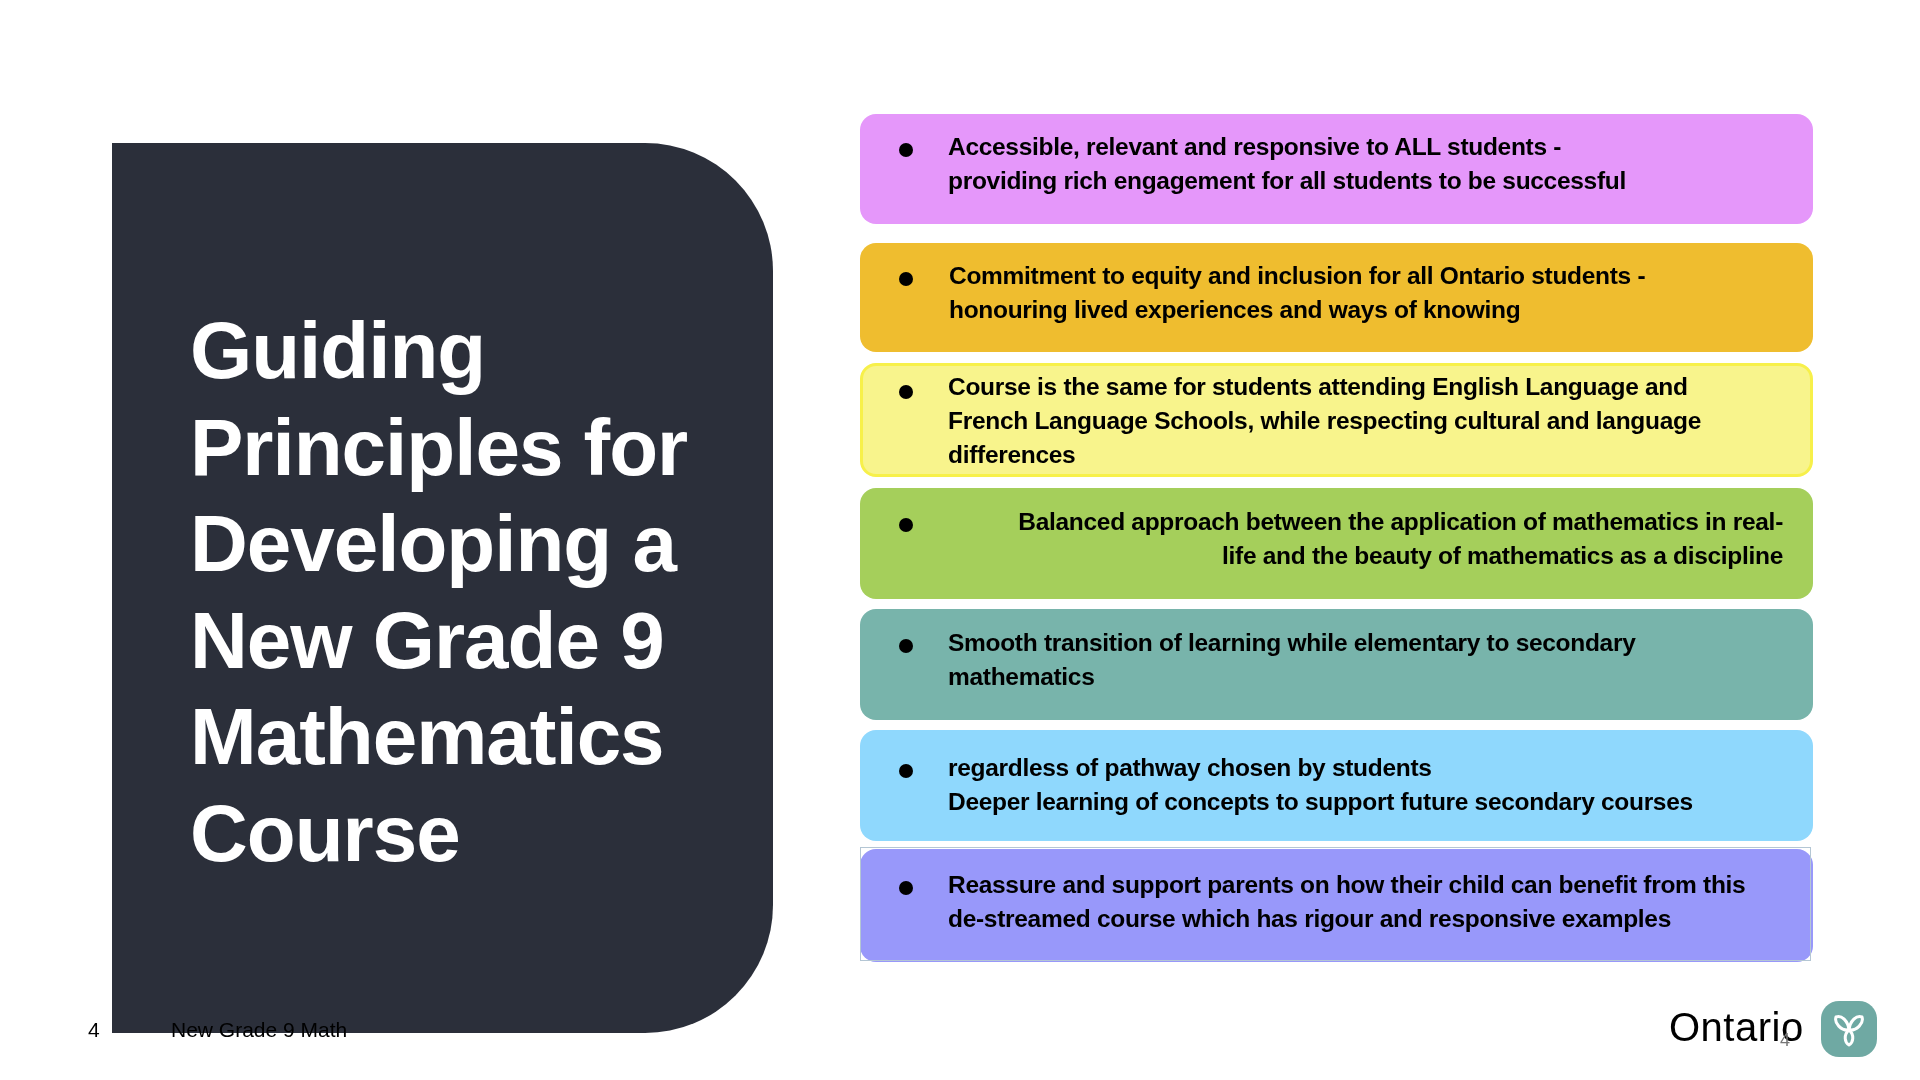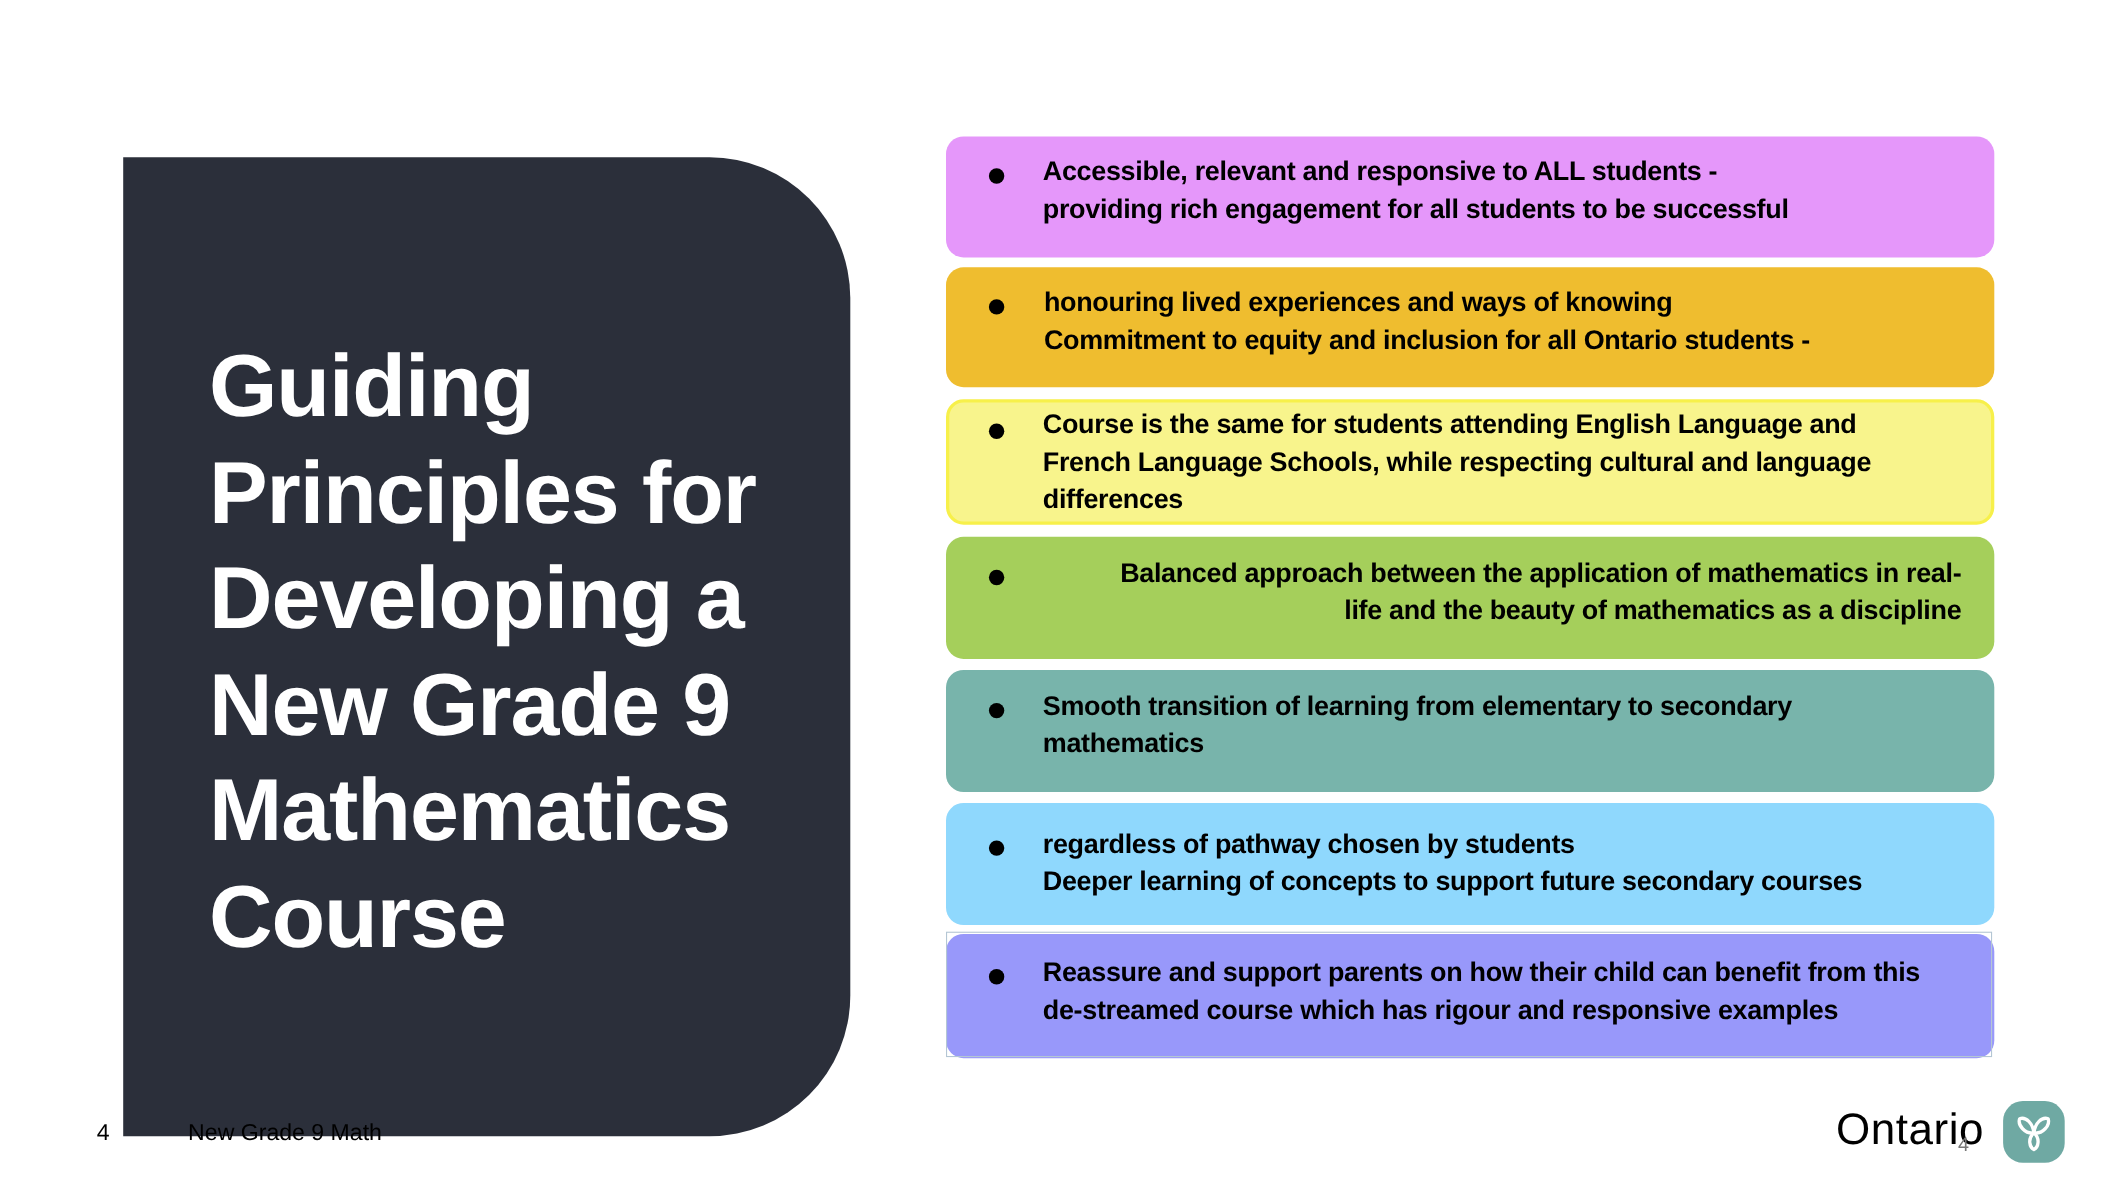--- a/index.html
+++ b/index.html
@@ -68,33 +68,33 @@
   <div class="title-text">
     <span>Guiding</span>
     <span>Principles for</span>
     <span>Developing a</span>
     <span>New Grade 9</span>
     <span>Mathematics</span>
     <span>Course</span>
   </div>
 </div>
 
-<div class="principle" style="top:124px;height:110px;background:#e597fa;padding-left:39px;">
+<div class="principle" style="top:114px;height:110px;background:#e597fa;padding-left:39px;">
   <div class="bullet" style="top:29px;"></div>
   <div class="text" style="top:16px;">
     <span>Accessible, relevant and responsive to ALL students  -</span>
     <span>providing rich engagement for all students to be successful</span>
   </div>
 </div>
 
 <div class="principle" style="top:243px;height:109px;background:#efbd2f;">
   <div class="bullet" style="top:29px;"></div>
   <div class="text" style="top:16px;left:89px;">
+    <span>Commitment to equity and inclusion for all Ontario students -</span>
     <span>honouring lived experiences and ways of knowing</span>
-    <span>Commitment to equity and inclusion for all Ontario students -</span>
   </div>
 </div>
 
 <div class="principle" style="top:363px;height:114px;background:#f8f48c;border:3px solid #f7f04a;padding-left:16px;">
   <div class="bullet" style="top:19px;left:36px;"></div>
   <div class="text" style="top:4px;left:85px;">
     <span>Course is the same for students attending English Language and</span>
     <span>French Language Schools, while respecting cultural and language</span>
     <span>differences</span>
   </div>
@@ -104,21 +104,21 @@
   <div class="bullet" style="top:30px;"></div>
   <div class="text" style="top:17px;left:89px;">
     <span>Balanced approach between the application of mathematics in real-</span>
     <span>life and the beauty of mathematics as a discipline</span>
   </div>
 </div>
 
 <div class="principle" style="top:609px;height:111px;background:#78b4ab;">
   <div class="bullet" style="top:30px;"></div>
   <div class="text" style="top:17px;">
-    <span>Smooth transition of learning from elementary to secondary</span>
+    <span>Smooth transition of learning while elementary to secondary</span>
     <span>mathematics</span>
   </div>
 </div>
 
 <div class="principle" style="top:730px;height:111px;background:#8fd8fd;">
   <div class="bullet" style="top:34px;"></div>
   <div class="text" style="top:21px;">
     <span>regardless of pathway chosen by students</span>
     <span>Deeper learning of concepts to support future secondary courses</span>
   </div>

